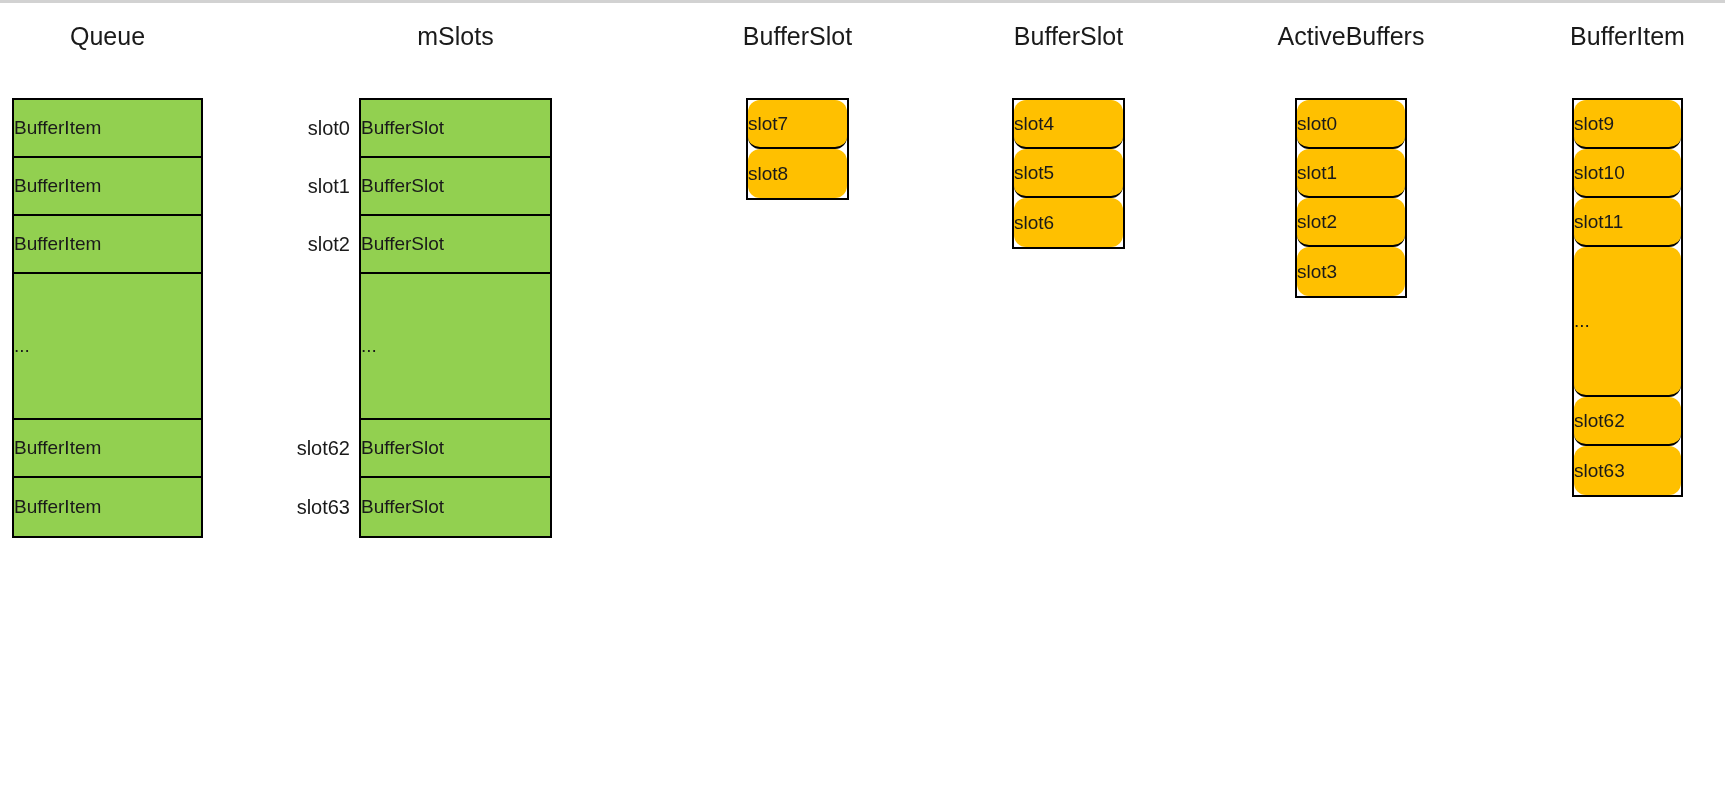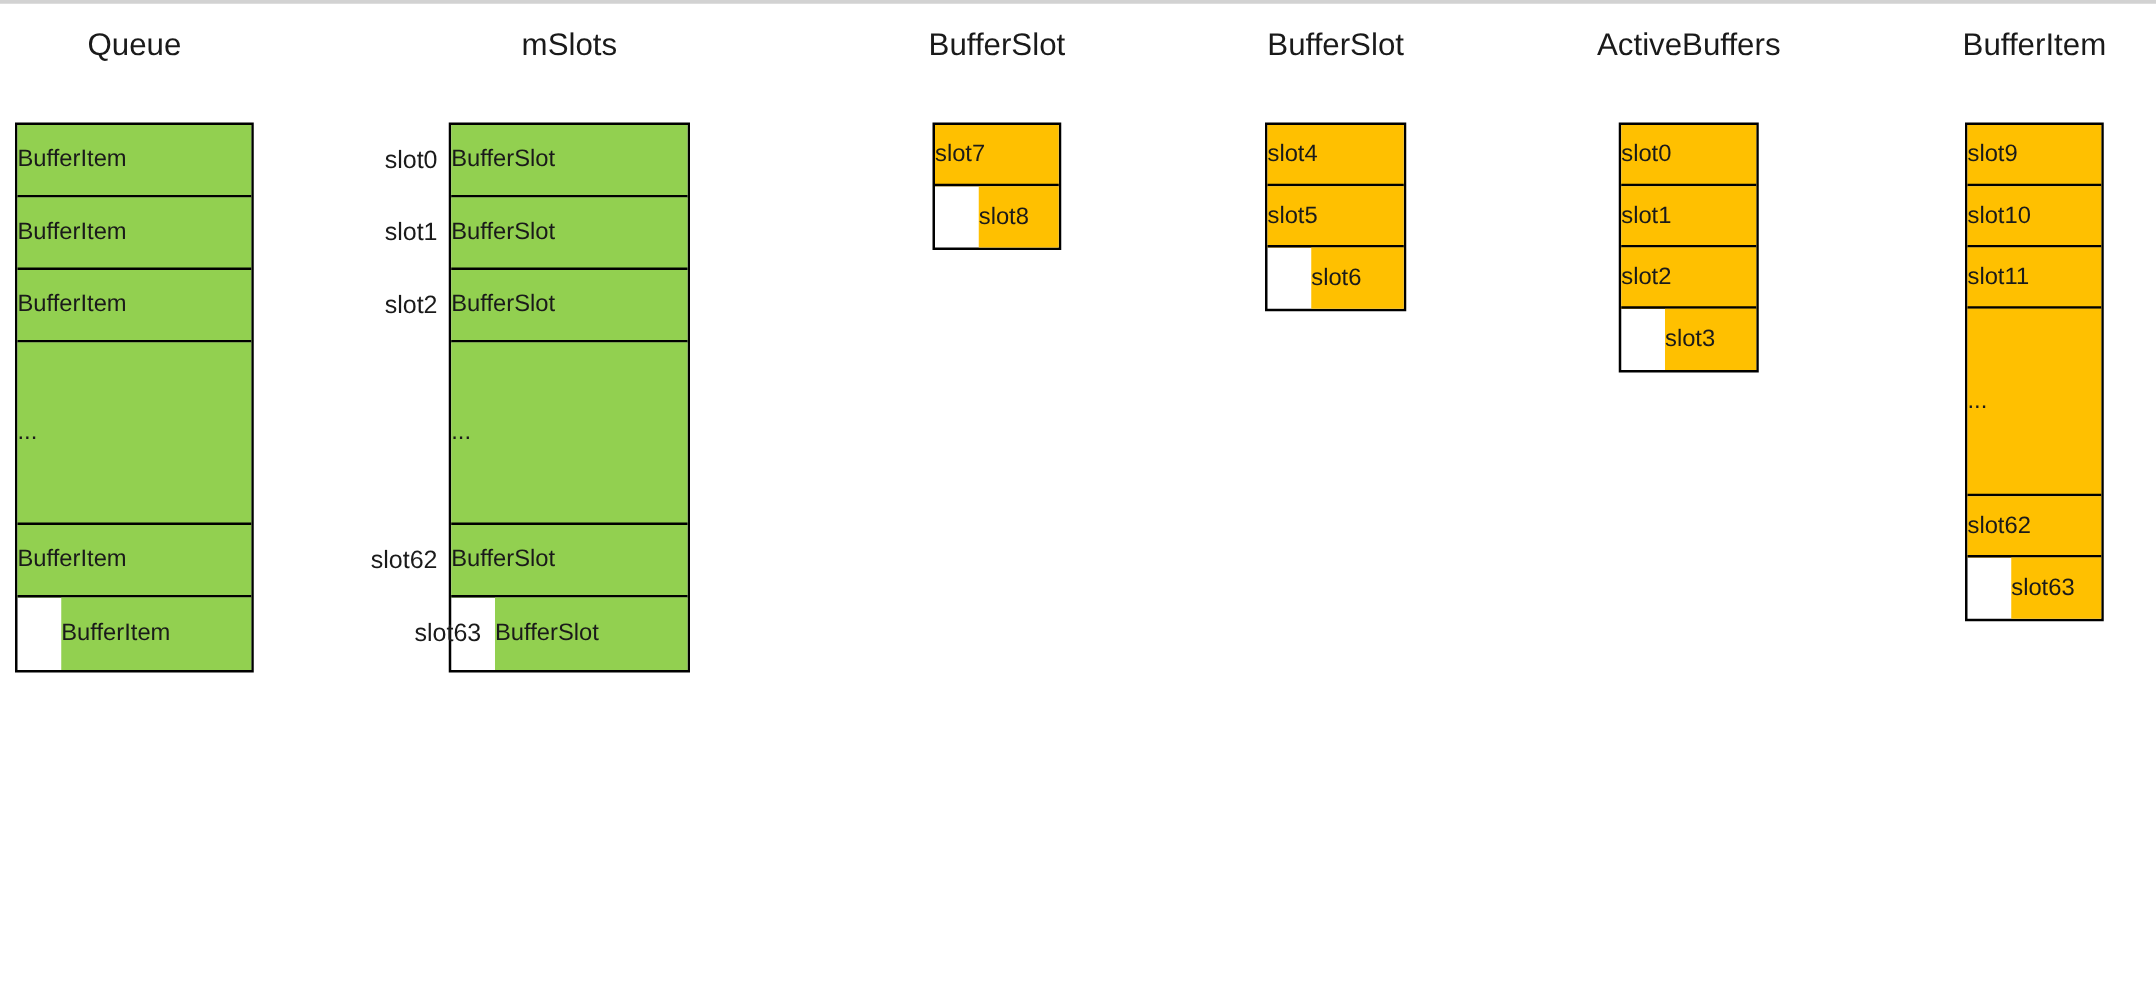--- a/index.html
+++ b/index.html
@@ -45,24 +45,24 @@
   }
   .row {
     box-sizing: border-box;
     border-bottom: 2px solid var(--border, #000);
     display: flex;
     align-items: center;
     position: relative;
     font-size: 19px;
     color: var(--text, #1a1a1a);
   }
-  .row:last-child { border-bottom: none; margin-left: 35px; }
+  .row:last-child { border-bottom: none; }
   .fill-green .row { height: 58px; background: var(--green, #92D050); }
   .fill-green .row.ellipsis { height: 146px; }
-  .fill-orange .row { height: 49px; background: var(--orange, #FFC000); }
+  .fill-orange .row { height: 49px; background: var(--orange, #FFC000); border-radius: 12px; }
   .fill-orange .row.ellipsis { height: 150px; }
   .side-label {
     position: absolute;
     right: 100%;
     margin-right: 11px;
     white-space: nowrap;
     font-size: 20px;
     color: var(--text, #1a1a1a);
   }
   

